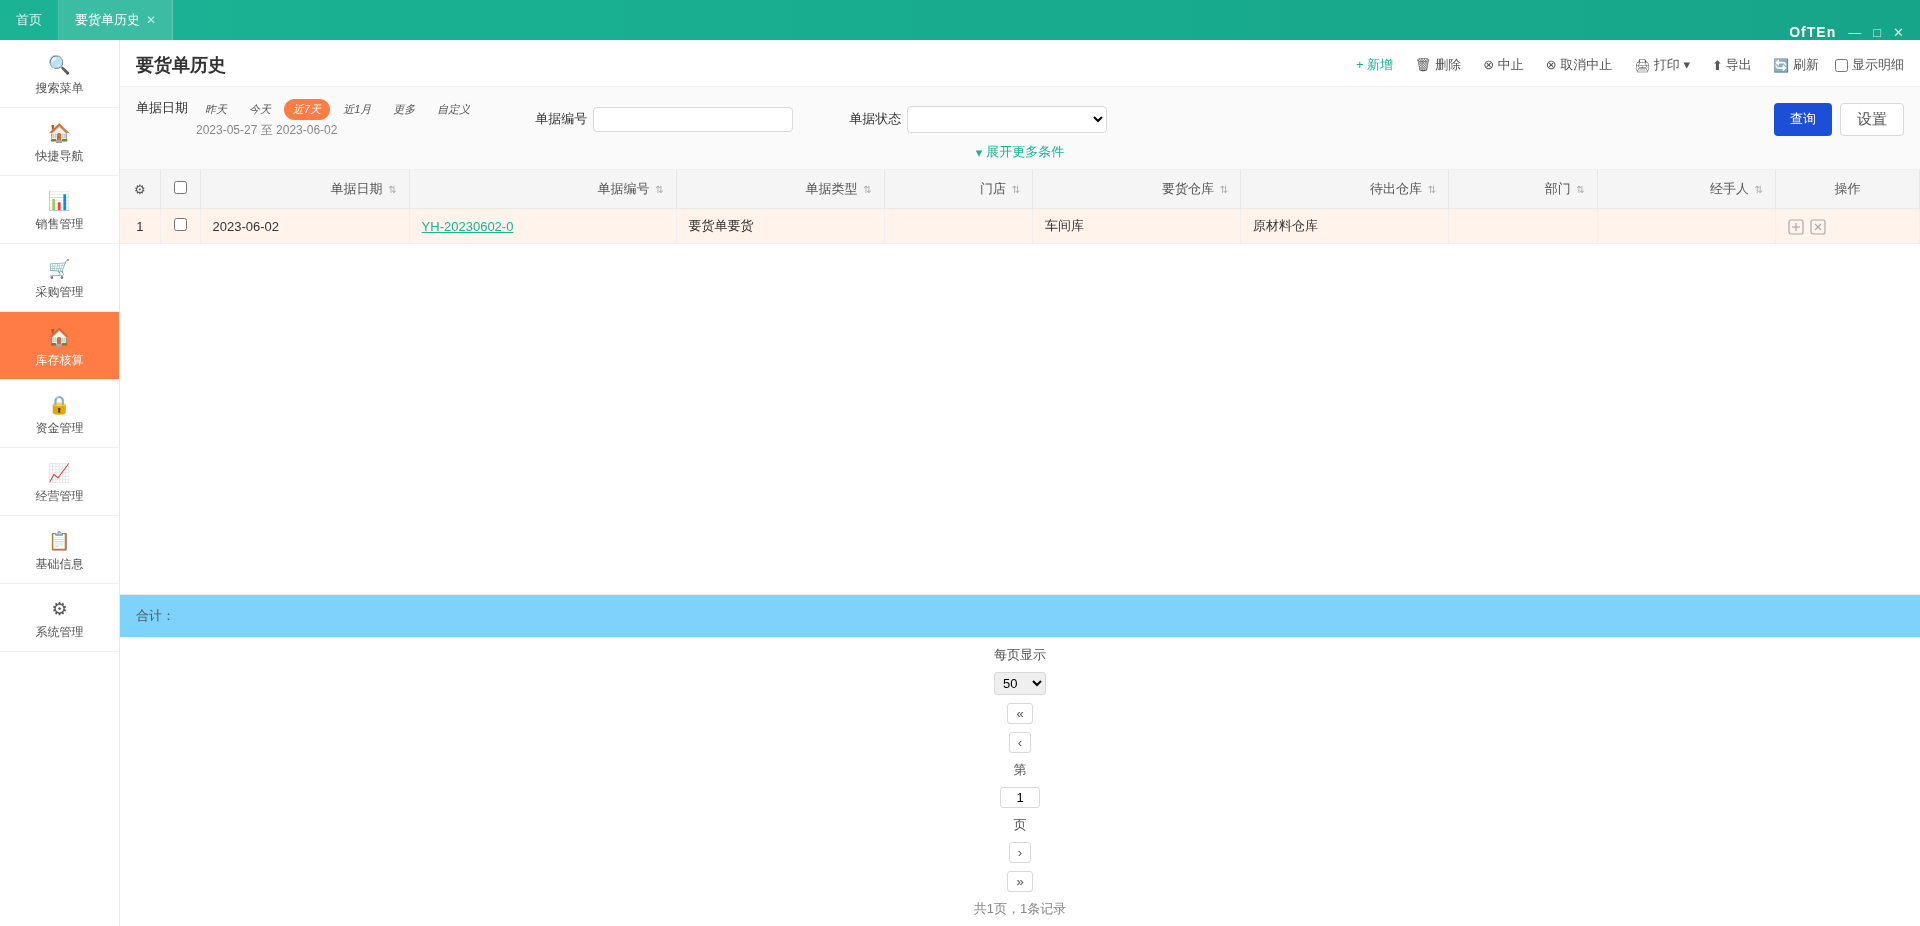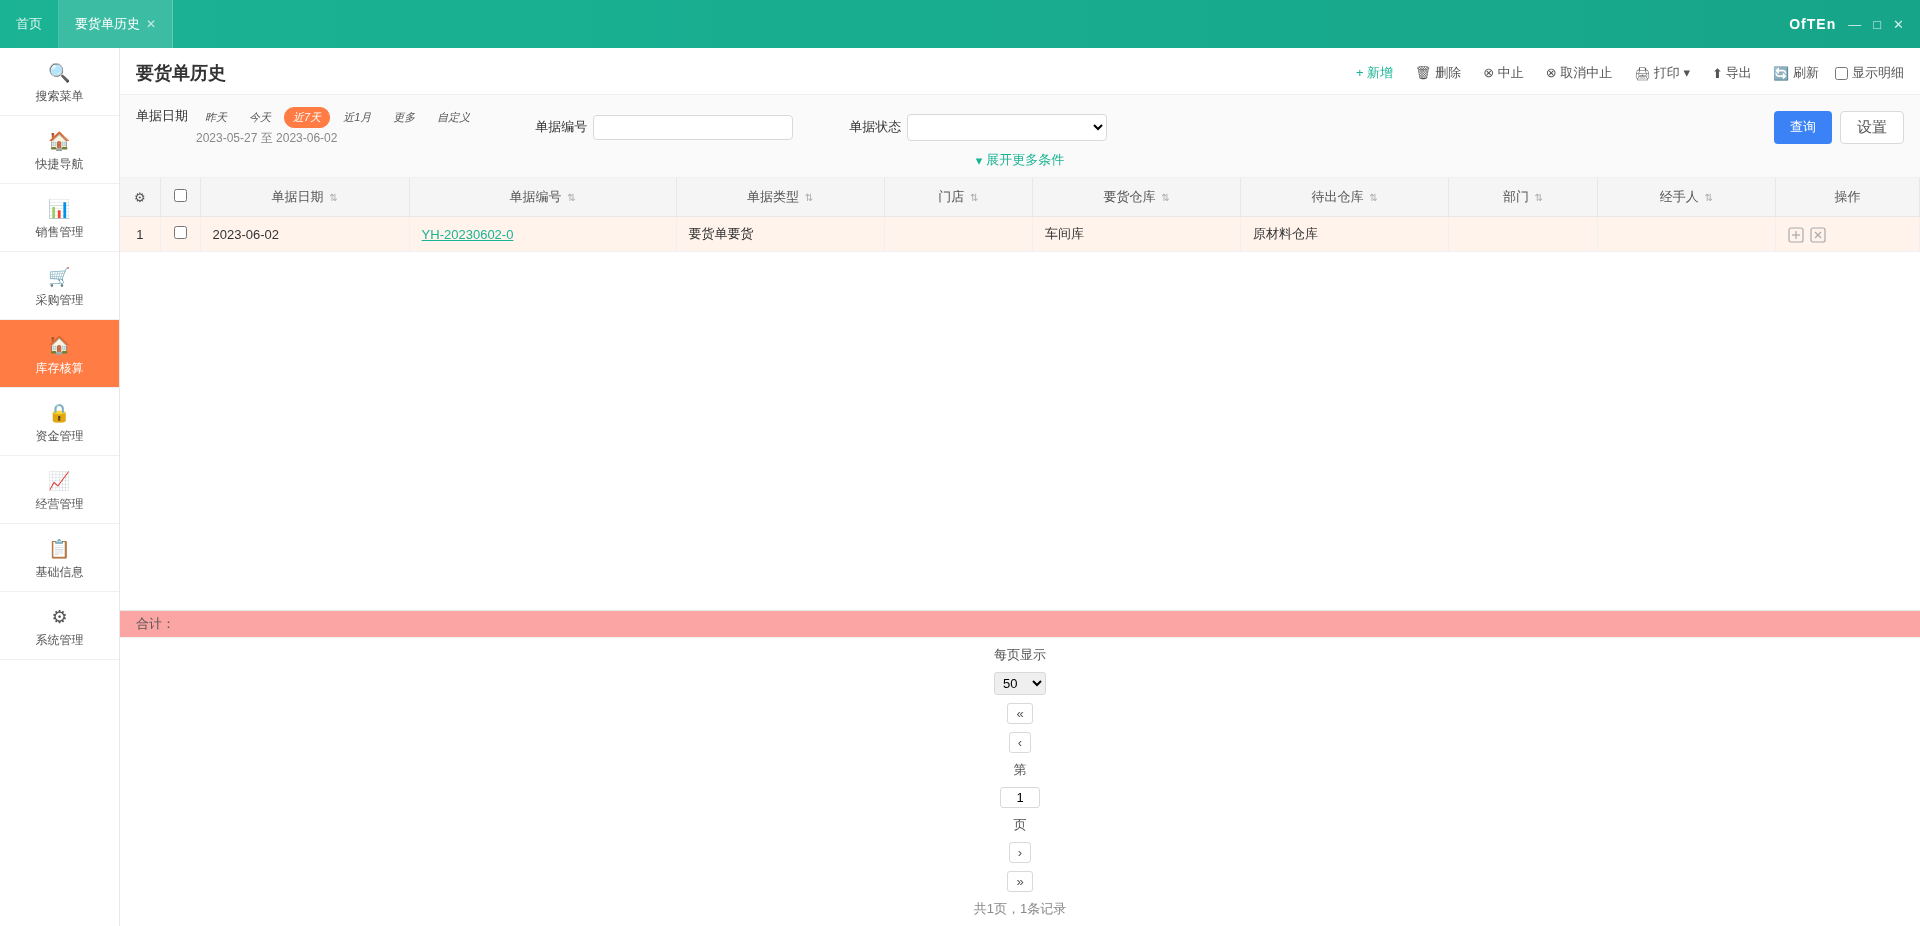--- a/index.html
+++ b/index.html
@@ -1,23 +1,23 @@
 <!DOCTYPE html>
 <html><head>
   <meta charset="utf-8">
   <style>
     * { box-sizing: border-box; margin: 0; padding: 0; font-family: 'Microsoft YaHei', Arial, sans-serif; font-size: 13px; }
     body { display: flex; flex-direction: column; height: 926px; overflow: hidden; background: #f0f2f5; }
 
     
     .top-bar {
-      height: 48px;
+      height: 40px;
       background: linear-gradient(90deg, #1ab394, #17a589);
       display: flex;
-      align-items: center;
+      align-items: flex-end;
       padding: 0 0 0 0;
       flex-shrink: 0;
     }
     .top-bar-tabs {
       display: flex;
       align-items: stretch;
       height: 100%;
     }
     .tab-item {
       display: flex;
@@ -115,21 +115,21 @@
       align-items: center;
       gap: 3px;
       cursor: pointer;
       color: #555;
       font-size: 13px;
       padding: 4px 6px;
       border-radius: 3px;
     }
     .toolbar-btn.add { color: #1ab394; }
     .toolbar-btn-primary {
-      background: #3b82f6;
+      background: #1d4ed8;
       color: #fff;
       border: none;
       padding: 6px 16px;
       border-radius: 4px;
       cursor: pointer;
       font-size: 13px;
     }
     .toolbar-btn-secondary {
       background: #fff;
       color: #555;
@@ -227,21 +227,21 @@
     table {
       width: 100%;
       border-collapse: collapse;
     }
     thead tr {
       background: #f5f5f5;
       border-bottom: 1px solid #e8e8e8;
     }
     thead th {
       padding: 10px 12px;
-      text-align: center;
+      text-align: right;
       font-weight: normal;
       color: #555;
       font-size: 13px;
       white-space: nowrap;
       border-right: 1px solid #e8e8e8;
       user-select: none;
     }
     thead th .sort-icon { color: #aaa; margin-left: 2px; font-size: 10px; }
     tbody tr {
       border-bottom: 1px solid #f0f0f0;
@@ -256,23 +256,23 @@
     .row-link { color: #1ab394; cursor: pointer; text-decoration: underline; }
     .action-btns { display: flex; gap: 6px; align-items: center; }
     .action-btn { cursor: pointer; color: #666; font-size: 15px; }
 
     
     .th-settings { width: 40px; text-align: center; }
     .th-checkbox { width: 40px; text-align: center; }
 
     
     .table-footer {
-      background: #fca5a5;
+      background: #7dd3fc;
       border-top: 1px solid #e8e8e8;
-      padding: 4px 16px;
+      padding: 12px 16px;
       font-size: 13px;
       color: #555;
       flex-shrink: 0;
     }
 
     
     .pagination {
       display: flex;
       align-items: center;
       justify-content: flex-end;

